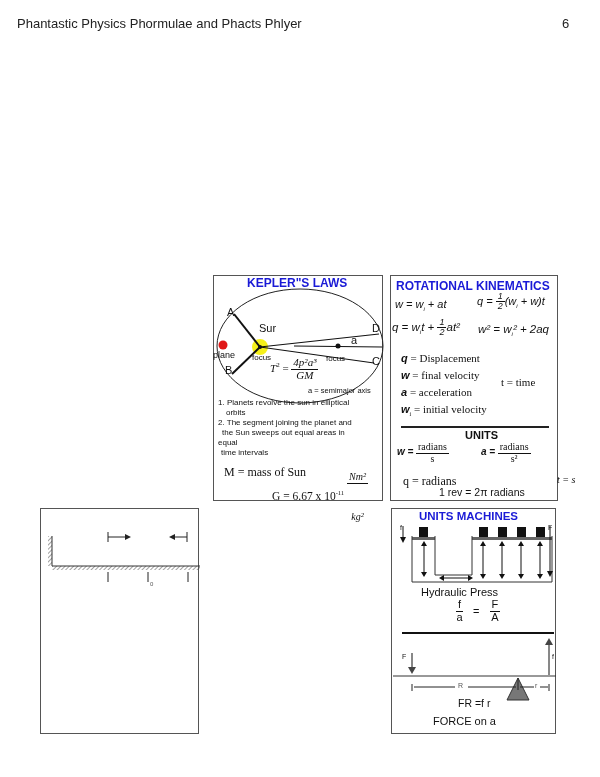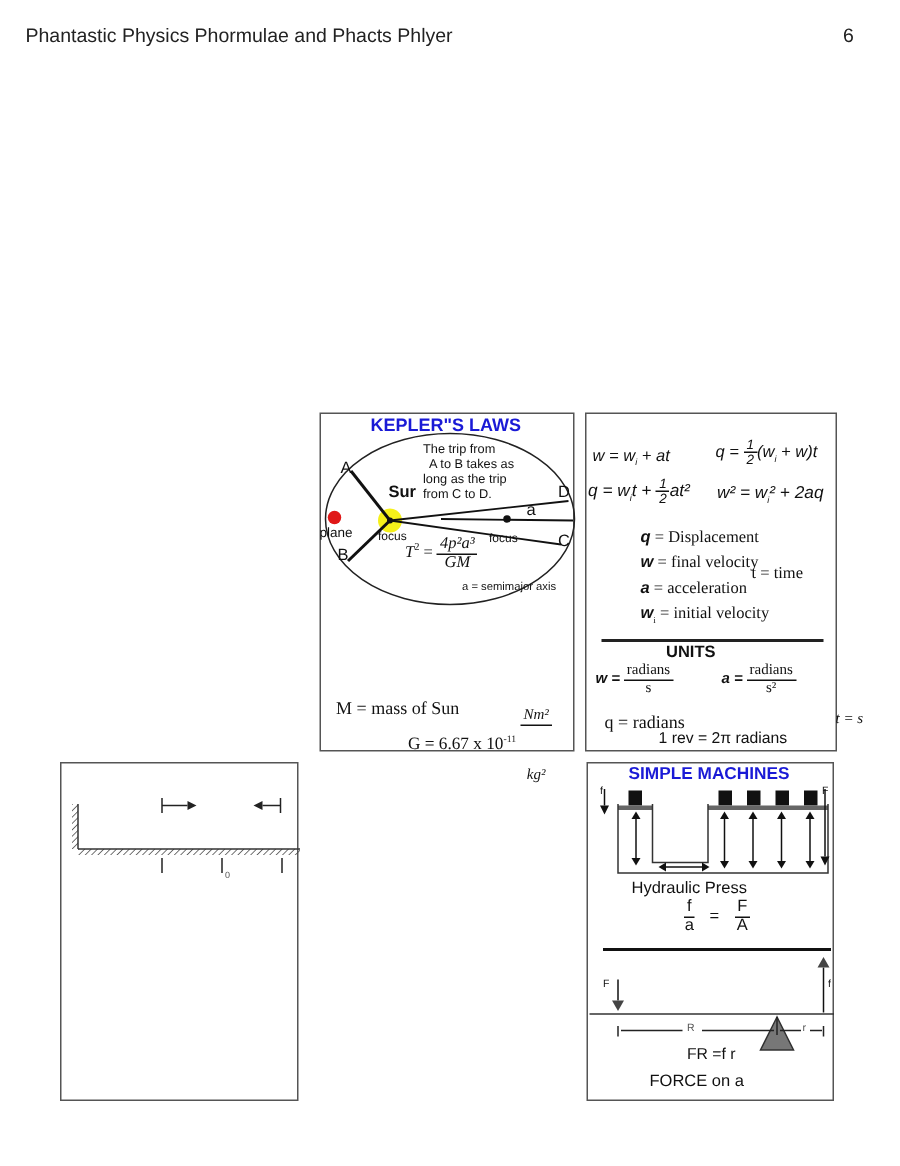--- a/index.html
+++ b/index.html
@@ -28,84 +28,87 @@
     <circle cx="46" cy="71" r="8" fill="#f5f01a"></circle>
     <line x1="46" y1="71" x2="20" y2="38" stroke="#111" stroke-width="2"></line>
     <line x1="46" y1="71" x2="18" y2="98" stroke="#111" stroke-width="2"></line>
     <line x1="46" y1="71" x2="165" y2="58" stroke="#111" stroke-width="1.2"></line>
     <line x1="46" y1="71" x2="160" y2="87" stroke="#111" stroke-width="1.2"></line>
     <line x1="80" y1="70" x2="168" y2="71" stroke="#111" stroke-width="1.2"></line>
     <circle cx="46" cy="71" r="2" fill="#111"></circle>
     <circle cx="124" cy="70" r="2.5" fill="#111"></circle>
     <circle cx="9" cy="69" r="4.5" fill="#e01818"></circle>
   </svg>
-  <div class="abs" style="left:68px;top:18px;font-size:8.5px;line-height:10px;">
-    <div>The trip from</div>
-    <div style="padding-left:4px;">A to B takes as</div>
-    <div>long as the trip</div>
-    <div>from C to D.</div>
-  </div>
   <div class="abs" style="left:13px;top:30px;font-size:11px;">A</div>
   <div class="abs" style="left:11px;top:88px;font-size:11px;">B</div>
   <div class="abs" style="left:158px;top:79px;font-size:11px;">C</div>
   <div class="abs" style="left:158px;top:46px;font-size:11px;">D</div>
-  <div class="abs" style="left:45px;top:46px;font-size:11px;font-weight:bold;">Sur</div>
+  <div class="abs" style="left:45px;top:46px;font-size:11px;">Sur</div>
   <div class="abs" style="left:-1px;top:74px;font-size:9px;">plane</div>
   <div class="abs" style="left:38px;top:77px;font-size:8px;">focus</div>
   <div class="abs" style="left:112px;top:78px;font-size:8px;">focus</div>
   <div class="abs" style="left:137px;top:58px;font-size:11px;">a</div>
   <div class="abs serif" style="left:56px;top:81px;font-size:11px;">
     <span class="it">T</span><sup style="font-size:7px;">2</sup>
     <span>=</span>
     <span class="frac it">
         <span class="num">4p²a³</span>
         <span>GM</span>
       </span>
   </div>
   <div class="abs" style="left:50px;top:110px;font-size:7.5px;padding-left:44px;">a = semimajor axis</div>
+  <div class="abs" style="left:4px;top:122px;font-size:8px;line-height:10px;">
+    <div>1. Planets revolve the sun in elliptical</div>
+    <div style="padding-left:8px;">orbits</div>
+    <div>2. The segment joining the planet and</div>
+    <div style="padding-left:4px;">the Sun sweeps out equal areas in</div>
+    <div>equal</div>
+    <div style="padding-left:3px;">time intervals</div>
+  </div>
   <div class="abs serif" style="left:10px;top:189px;font-size:12px;">M = mass of Sun</div>
   <div class="abs serif" style="left:58px;top:196px;font-size:11.5px;">
     <span>G = 6.67 x 10</span><sup style="font-size:6.5px;">-11</sup>
     <span class="frac it" style="font-size:10px;gap:28px;">
         <span class="num">Nm²</span>
         <span>kg²</span>
       </span>
   </div>
 </div>
 
 <div class="box" style="left:390px;top:275px;width:168px;height:226px;">
+  <div class="ttl" style="left:5px;top:3px;font-size:12px;">ROTATIONAL KINEMATICS</div>
   <div class="abs it" style="left:4px;top:22px;font-size:11px;">
     <span>w = w</span><sub style="font-size:6px;">i</sub><span> + at</span>
   </div>
   <div class="abs it" style="left:86px;top:16px;font-size:11px;">
     <span>q =</span>
     <span class="frac" style="font-size:9px;">
         <span class="num">1</span>
         <span>2</span>
       </span><span>(w</span><sub style="font-size:6px;">i</sub><span> + w)t</span>
   </div>
   <div class="abs it" style="left:1px;top:42px;font-size:11.5px;">
     <span>q = w</span><sub style="font-size:6px;">i</sub><span>t +</span>
     <span class="frac" style="font-size:9px;">
         <span class="num">1</span>
         <span>2</span>
       </span><span>at²</span>
   </div>
   <div class="abs it" style="left:87px;top:47px;font-size:11.5px;">
     <span>w² = w</span><sub style="font-size:6px;">i</sub><span>² + 2aq</span>
   </div>
-  <div class="abs serif" style="left:36px;top:74px;font-size:11px;line-height:17px;">
+  <div class="abs serif" style="left:10px;top:74px;font-size:11px;line-height:17px;">
     <div><b class="it" style="font-family:'Liberation Sans',sans-serif;">q</b><span> = Displacement</span></div>
     <div><b class="it" style="font-family:'Liberation Sans',sans-serif;">w</b><span> = final velocity</span></div>
     <div><b class="it" style="font-family:'Liberation Sans',sans-serif;">a</b><span> =  acceleration</span></div>
     <div><b class="it" style="font-family:'Liberation Sans',sans-serif;">w</b><sub style="font-size:6px;">i</sub><span> = initial velocity</span></div>
   </div>
   <div class="abs serif" style="left:110px;top:100px;font-size:11px;">t  =  time</div>
   <div style="position:absolute;left:10px;top:150px;width:148px;height:1.5px;background:#222;"></div>
-  <div class="abs" style="left:53px;top:153px;font-size:11px;font-weight:bold;">UNITS</div>
+  <div class="abs" style="left:74px;top:153px;font-size:11px;font-weight:bold;">UNITS</div>
   <div class="abs serif" style="left:6px;top:166px;font-size:10px;">
     <b class="it" style="font-family:'Liberation Sans',sans-serif;">w =</b>
     <span class="frac">
         <span class="num">radians</span>
         <span>s</span>
       </span>
   </div>
   <div class="abs serif" style="left:90px;top:166px;font-size:10px;">
     <b class="it" style="font-family:'Liberation Sans',sans-serif;">a =</b>
     <span class="frac">
@@ -136,21 +139,21 @@
     <line x1="134" y1="28" x2="146" y2="28" stroke="#222" stroke-width="1"></line>
     <polygon points="134,25 128,28 134,31" fill="#222"></polygon>
     <line x1="67" y1="63" x2="67" y2="73" stroke="#222" stroke-width="1"></line>
     <line x1="107" y1="63" x2="107" y2="73" stroke="#222" stroke-width="1"></line>
     <line x1="147" y1="63" x2="147" y2="73" stroke="#222" stroke-width="1"></line>
   </svg>
   <div class="abs" style="left:109px;top:72px;font-size:6px;color:#555;">0</div>
 </div>
 
 <div class="box" style="left:391px;top:508px;width:165px;height:226px;">
-  <div class="ttl" style="left:27px;top:1px;font-size:11.5px;">SIMPLE  MACHINES</div>
+  <div class="ttl" style="left:27px;top:1px;font-size:11.5px;">UNITS  MACHINES</div>
   <svg width="165" height="90" style="left:0;top:0;">
 
     <rect x="27" y="18" width="9" height="10" fill="#111"></rect>
     <rect x="20" y="28" width="23" height="3" fill="#666"></rect>
 
     <rect x="87" y="18" width="9" height="10" fill="#111"></rect>
     <rect x="106" y="18" width="9" height="10" fill="#111"></rect>
     <rect x="125" y="18" width="9" height="10" fill="#111"></rect>
     <rect x="144" y="18" width="9" height="10" fill="#111"></rect>
     <rect x="80" y="28" width="80" height="3" fill="#666"></rect>

